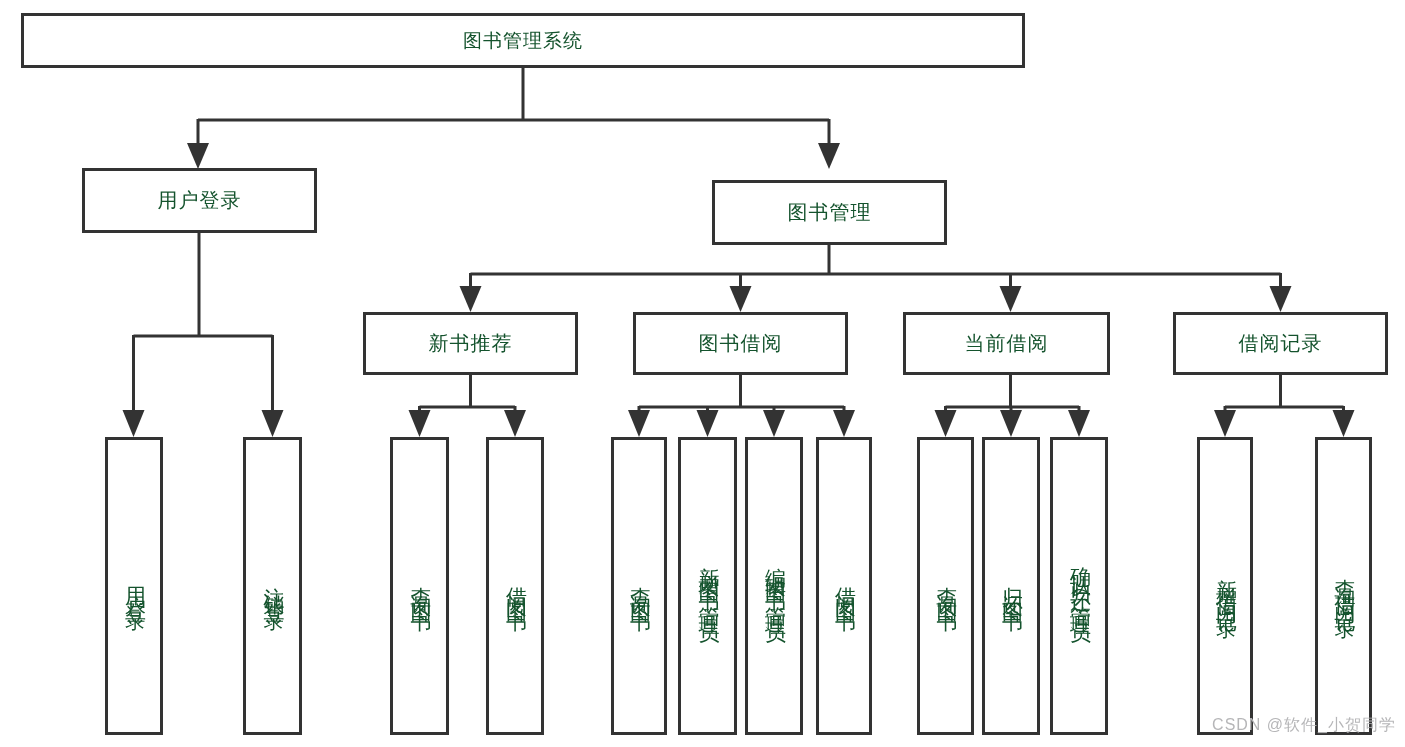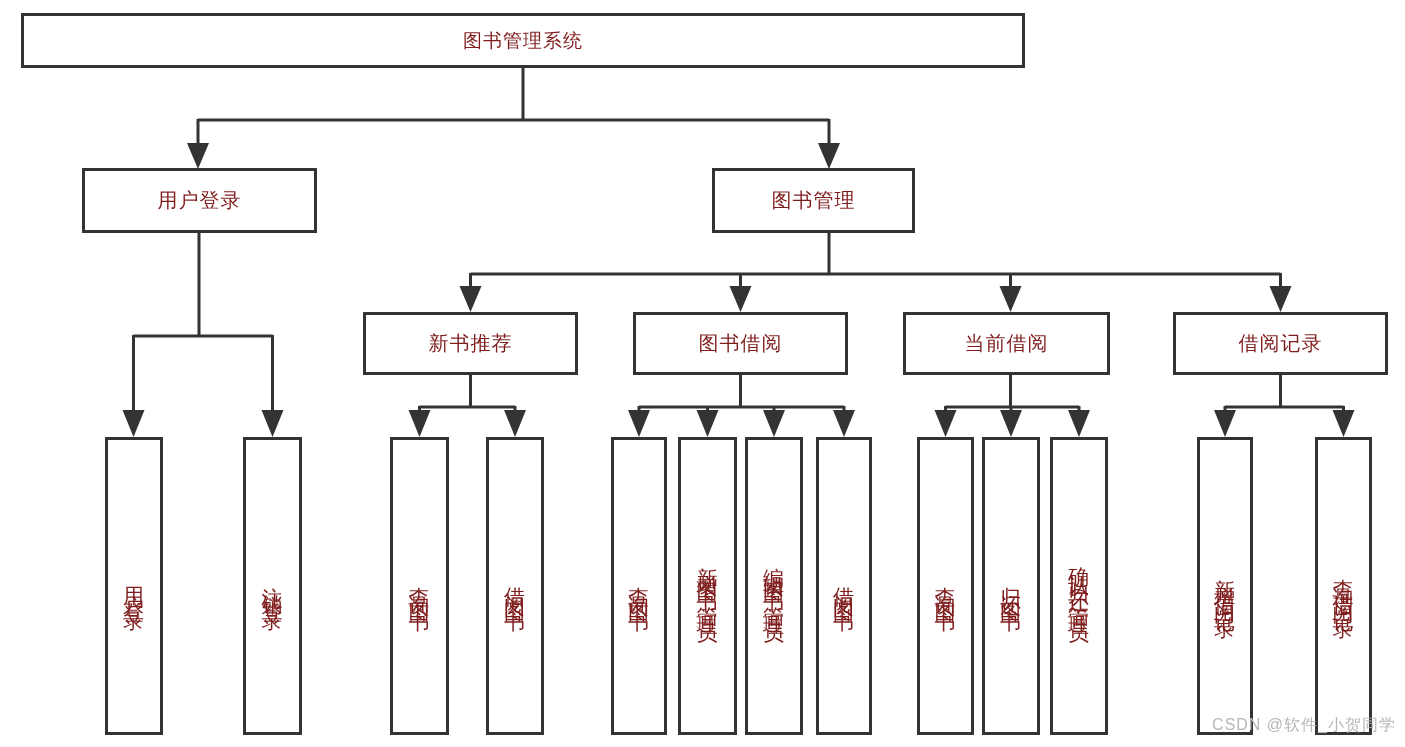--- a/index.html
+++ b/index.html
@@ -32,21 +32,22 @@
   }
   .node {
     position: absolute;
     box-sizing: border-box;
     background: #ffffff;
     border: 3px solid #333333;
     display: flex;
     align-items: center;
     justify-content: center;
     text-align: center;
-    color: #7f1d1d;
+    color: #14532d;
+    font-family: Liberation Mono, monospace;
   }
   .h-node { font-size: 20px; letter-spacing: 1px; }
   .root-node { font-size: 19px; }
   .v-node {
     writing-mode: vertical-rl;
     text-orientation: mixed;
     font-size: 21px;
     letter-spacing: 8px;
     line-height: 1;
   }
@@ -111,21 +112,21 @@
     <g>
       <path d="M1280.5 375 V407 M1225 407 H1343.5 M1225 406 V412 M1343.5 406 V412"></path>
       <polygon points="1214,410 1236,410 1225,437"></polygon>
       <polygon points="1332.5,410 1354.5,410 1343.5,437"></polygon>
     </g>
   </svg>
 
   <div class="node h-node root-node" style="left:21px; top:13px; width:1004px; height:55px;">图书管理系统</div>
 
   <div class="node h-node" style="left:82px; top:168px; width:235px; height:65px;">用户登录</div>
-  <div class="node h-node" style="left:712px; top:168px; width:203px; height:65px;">图书管理</div>
+  <div class="node h-node" style="left:712px; top:180px; width:235px; height:65px;">图书管理</div>
 
   <div class="node h-node" style="left:363px; top:312px; width:215px; height:63px;">新书推荐</div>
   <div class="node h-node" style="left:633px; top:312px; width:215px; height:63px;">图书借阅</div>
   <div class="node h-node" style="left:903px; top:312px; width:207px; height:63px;">当前借阅</div>
   <div class="node h-node" style="left:1173px; top:312px; width:215px; height:63px;">借阅记录</div>
 
   <div class="node v-node" style="left:105px; top:437px; width:58px; height:298px;">用户登录</div>
   <div class="node v-node" style="left:243px; top:437px; width:59px; height:298px;">注销登录</div>
 
   <div class="node v-node" style="left:390px; top:437px; width:59px; height:298px;">查询图书</div>

